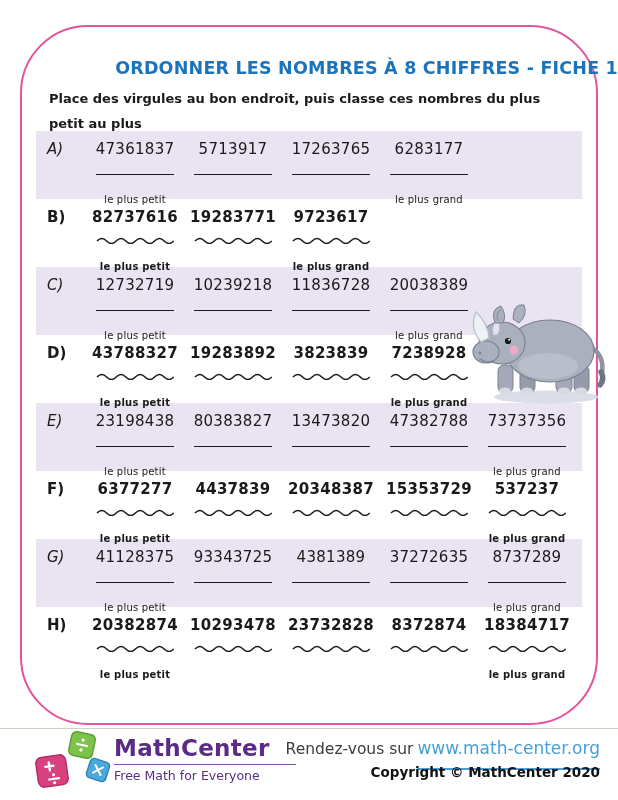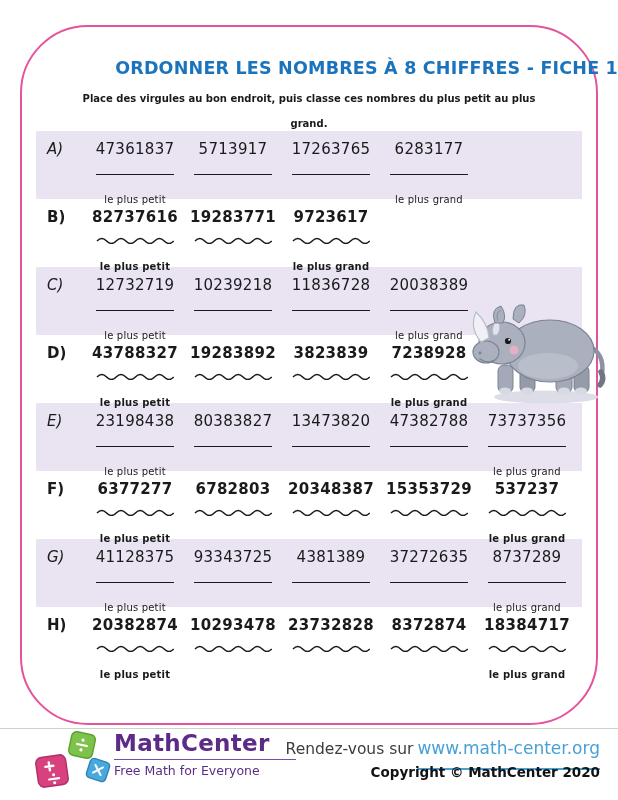--- a/index.html
+++ b/index.html
@@ -12,22 +12,22 @@
   }
   *{box-sizing:border-box;margin:0;padding:0;}
   body{background:#fff;font-family:"DejaVu Sans",sans-serif;color:var(--ink);}
   .page{position:relative;width:618px;height:800px;background:#fff;overflow:hidden;}
 
   .sheet-border{position:absolute;left:20px;top:25px;width:578px;height:700px;
     border:2.5px solid var(--pink);border-radius:68px;background:transparent;}
 
   .title{position:absolute;top:50px;left:0;width:618px;text-align:right;
     color:var(--title-blue);font-size:17.5px;font-weight:700;letter-spacing:.2px;margin-top:8px;}
-  .instruction{position:absolute;top:86px;left:49px;width:520px;text-align:center;
-    font-size:10px;font-weight:700;line-height:25px;}
+  .instruction{position:absolute;top:86px;left:49px;width:520px;
+    font-size:13px;font-weight:700;line-height:25px;}
 
   .rows{position:absolute;top:131px;left:36px;width:546px;}
   .row{height:68px;display:flex;padding-top:9px;}
   .row.band{background:var(--lav);}
   .row-label{width:50px;padding-left:11px;font-size:15px;line-height:18px;}
   .row.regular .row-label{font-style:italic;}
   .row.bold .row-label{font-weight:700;}
   .cells{flex:1;display:flex;}
   .cell{width:98px;display:flex;flex-direction:column;align-items:center;}
   .num{font-size:15px;line-height:18px;letter-spacing:.3px;}
@@ -35,21 +35,21 @@
   .blank{margin-top:11px;width:78px;height:7px;display:flex;align-items:flex-end;justify-content:center;}
   .blank.line{height:0;border-bottom:1.6px solid var(--ink);margin-top:16px;margin-bottom:2px;}
   .sub{margin-top:17px;font-size:10px;letter-spacing:.2px;line-height:12px;min-height:12px;}
   .row.bold .sub{font-weight:700;}
 
   .rhino{position:absolute;left:468px;top:296px;width:148px;height:110px;z-index:5;}
 
   .footer-divider{position:absolute;left:0;top:728px;width:618px;height:1px;background:#c9d8c5;}
   .logo{position:absolute;left:28px;top:730px;display:flex;align-items:flex-start;}
   .dice{width:84px;height:64px;}
-  .brand-block{margin-left:2px;}
+  .brand-block{margin-left:2px;padding-top:5px;}
   .brand{color:var(--purple);font-size:23px;font-weight:700;letter-spacing:.3px;line-height:26px;}
   .brand-rule{width:182px;height:1px;background:#7a4ea8;margin-top:3px;}
   .tagline{color:var(--purple);font-size:12.5px;margin-top:3px;}
 
   .footer-right{position:absolute;right:18px;top:738px;text-align:right;}
   .visit-line{font-size:15.5px;color:#3d3d3d;}
   .visit-link{color:var(--link-blue);font-size:17px;text-decoration:none;
     border-bottom:2px solid var(--link-blue);padding-bottom:10px;margin-left:4px;}
   .copyright{margin-top:6px;font-size:13.5px;font-weight:700;color:#121212;}
 </style>
@@ -227,21 +227,21 @@
           <div class="cell">
             <div class="num">6377277</div>
             <div class="blank">
               <svg width="78" height="7" viewBox="0 0 78 7">
                 <path d="M1 4 q4.8 -5 9.6 0 t9.6 0 t9.6 0 t9.6 0 t9.6 0 t9.6 0 t9.6 0 t9.6 0" fill="none" stroke="#1a1a1a" stroke-width="1.5"></path>
               </svg>
             </div>
             <div class="sub">le plus petit</div>
           </div>
           <div class="cell">
-            <div class="num">6782803</div>
+            <div class="num">4437839</div>
             <div class="blank">
               <svg width="78" height="7" viewBox="0 0 78 7">
                 <path d="M1 4 q4.8 -5 9.6 0 t9.6 0 t9.6 0 t9.6 0 t9.6 0 t9.6 0 t9.6 0 t9.6 0" fill="none" stroke="#1a1a1a" stroke-width="1.5"></path>
               </svg>
             </div>
             <div class="sub"></div>
           </div>
           <div class="cell">
             <div class="num">20348387</div>
             <div class="blank">

